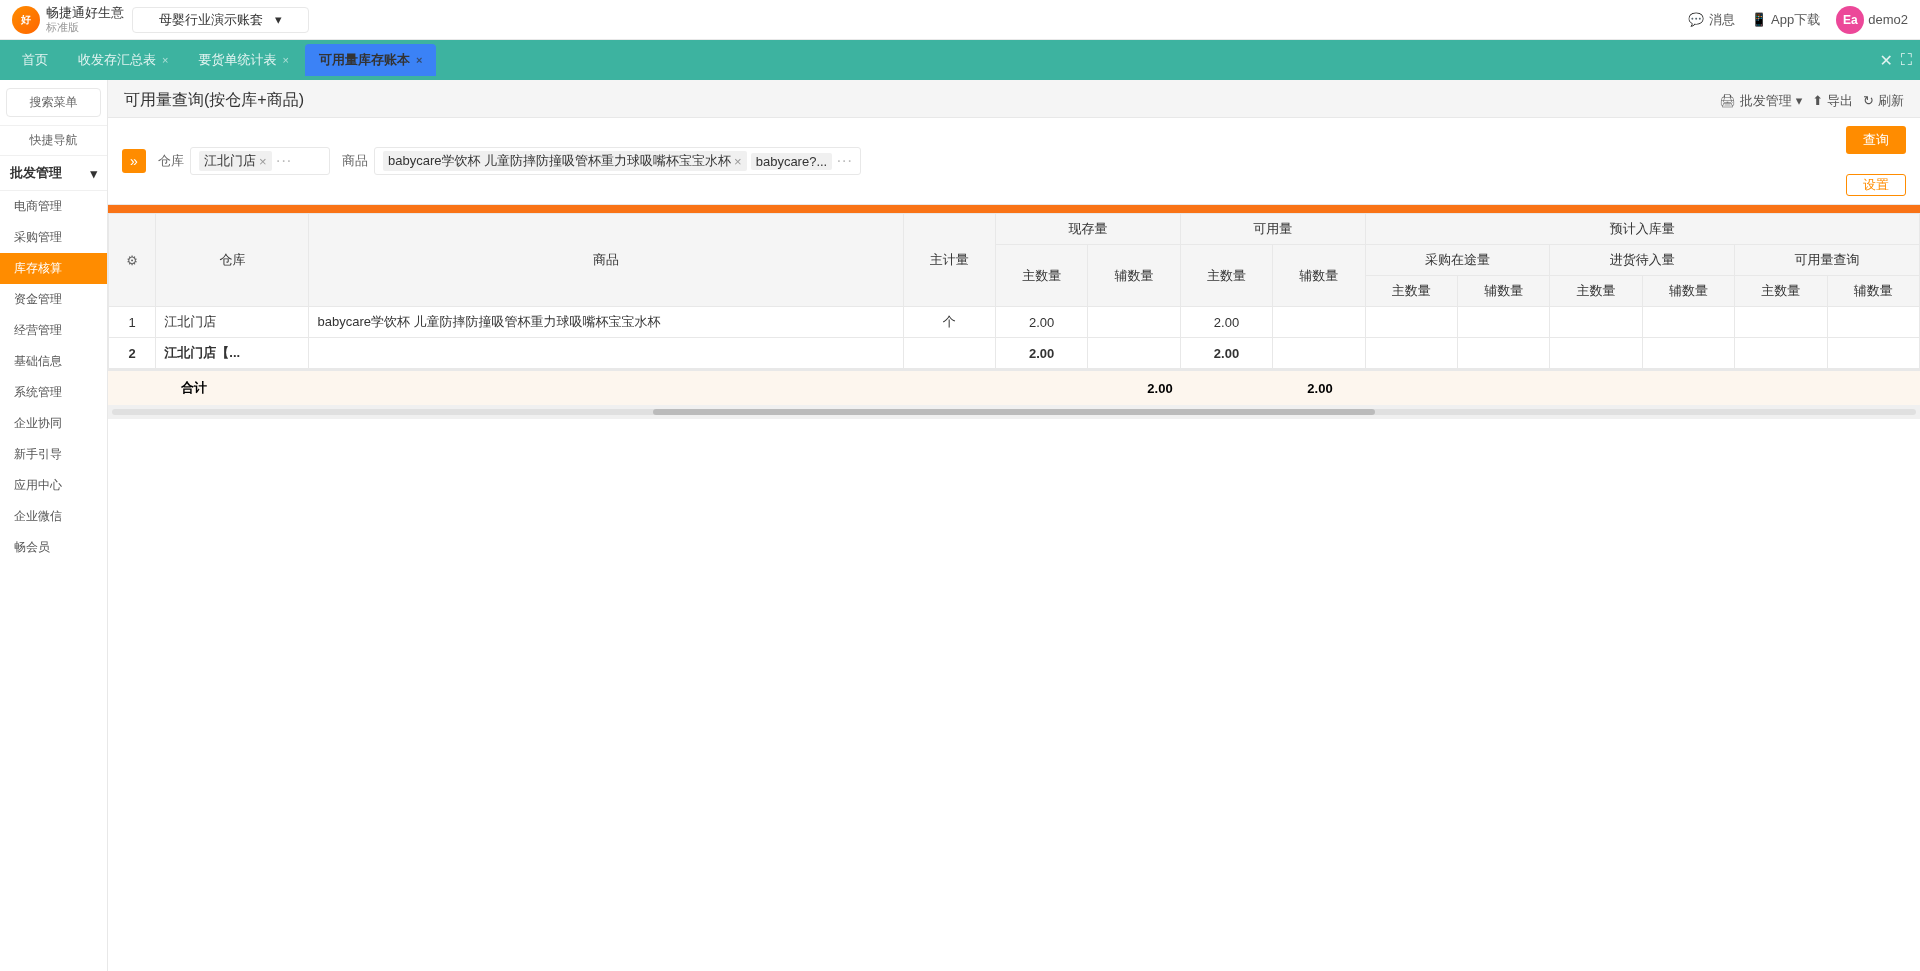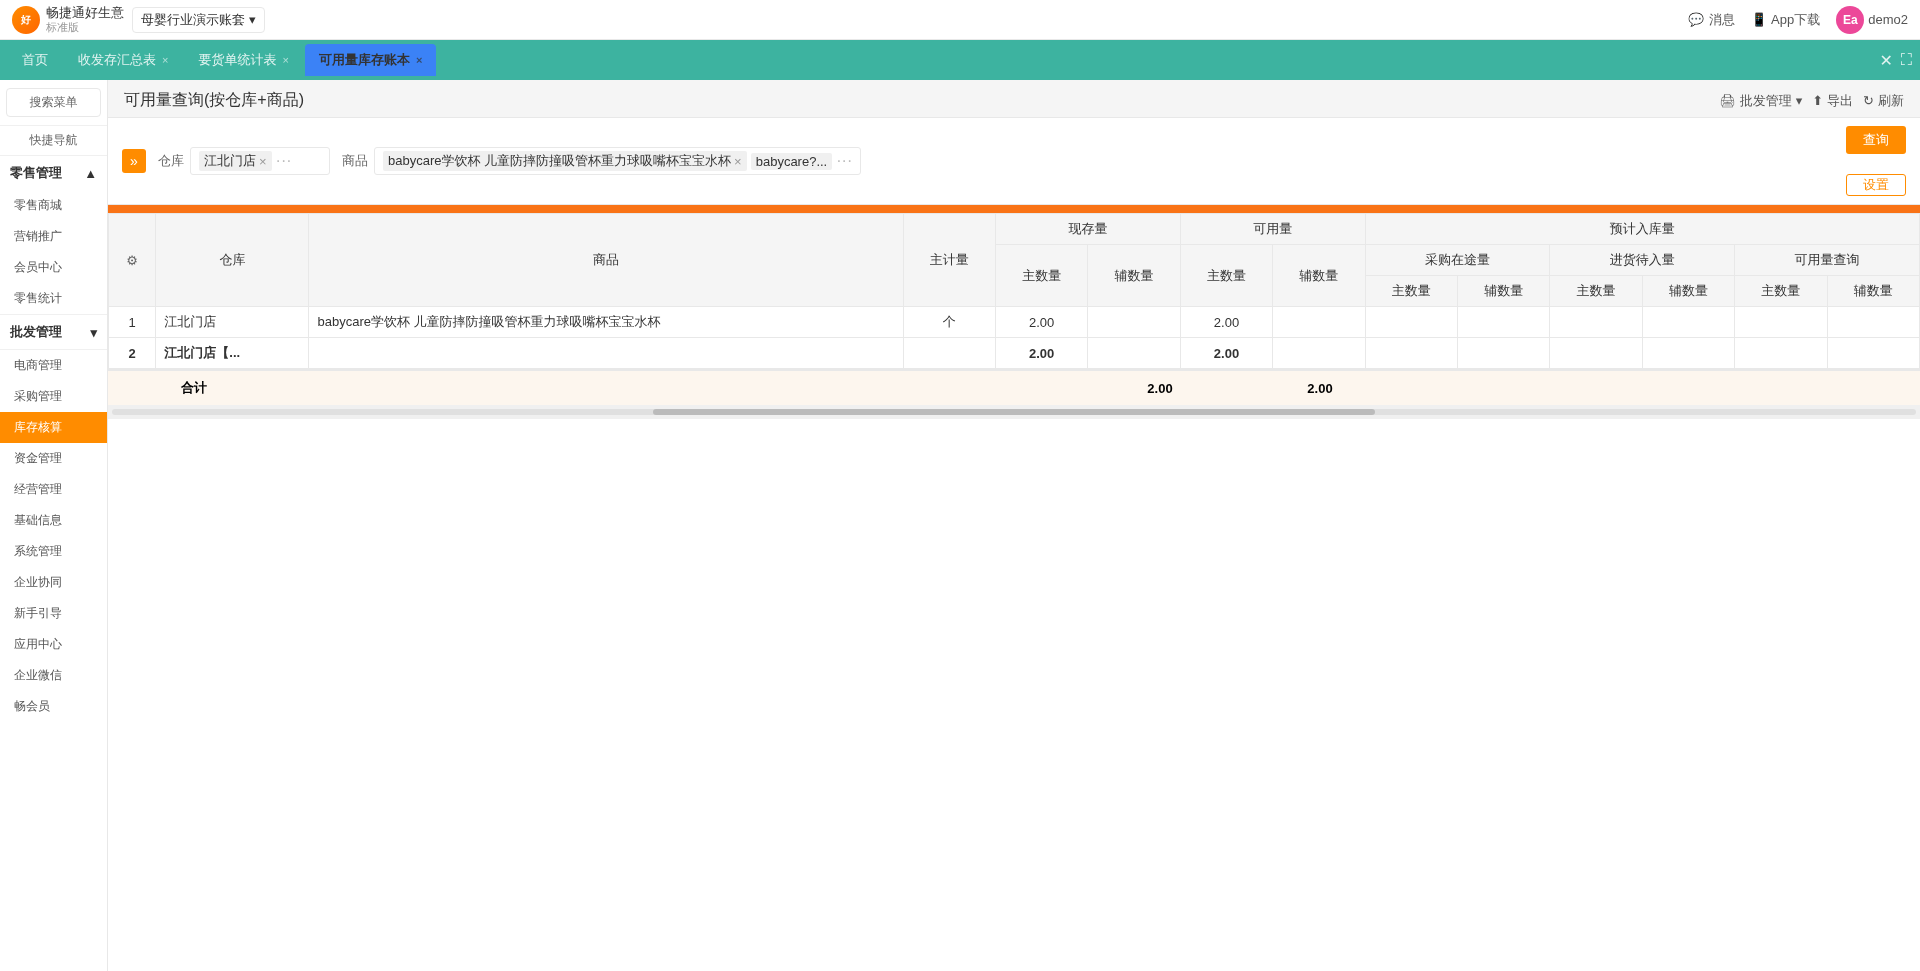--- a/index.html
+++ b/index.html
@@ -39,25 +39,25 @@
     }
     .logo-text {
       font-size: 12px;
       color: #333;
       line-height: 1.2;
     }
     .logo-text .sub { color: #999; font-size: 11px; }
     .tenant-selector {
       display: flex;
       align-items: center;
-      gap: 4px;
+      gap: 12px;
       background: #fff;
       border: 1px solid #e8e8e8;
       border-radius: 4px;
-      padding: 3px 8px;
+      padding: 3px 26px;
       cursor: pointer;
       font-size: 13px;
       color: #333;
     }
     .top-bar-right {
       display: flex;
       align-items: center;
       gap: 16px;
     }
     .top-bar-right .icon-btn {
@@ -411,30 +411,20 @@
   </div>
 </div>
 
 <div class="main-layout">
 
   <div class="sidebar">
     <div class="sidebar-search">
       <button class="sidebar-search-btn">搜索菜单</button>
     </div>
     <div class="sidebar-nav-btn">快捷导航</div>
-    <div class="sidebar-section">
-      <div class="sidebar-section-header">
-        <span>零售管理</span>
-        <span>▲</span>
-      </div>
-      <div class="sidebar-item">零售商城</div>
-      <div class="sidebar-item">营销推广</div>
-      <div class="sidebar-item">会员中心</div>
-      <div class="sidebar-item">零售统计</div>
-    </div>
     <div class="sidebar-section">
       <div class="sidebar-section-header">
         <span>批发管理</span>
         <span>▾</span>
       </div>
     </div>
     <div class="sidebar-item">电商管理</div>
     <div class="sidebar-item">采购管理</div>
     <div class="sidebar-item active">库存核算</div>
     <div class="sidebar-item">资金管理</div>

